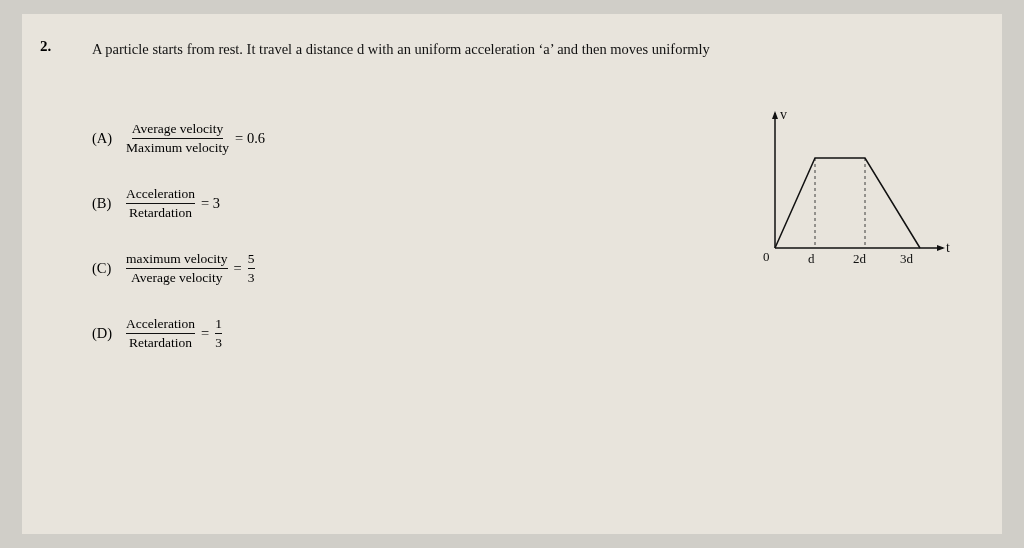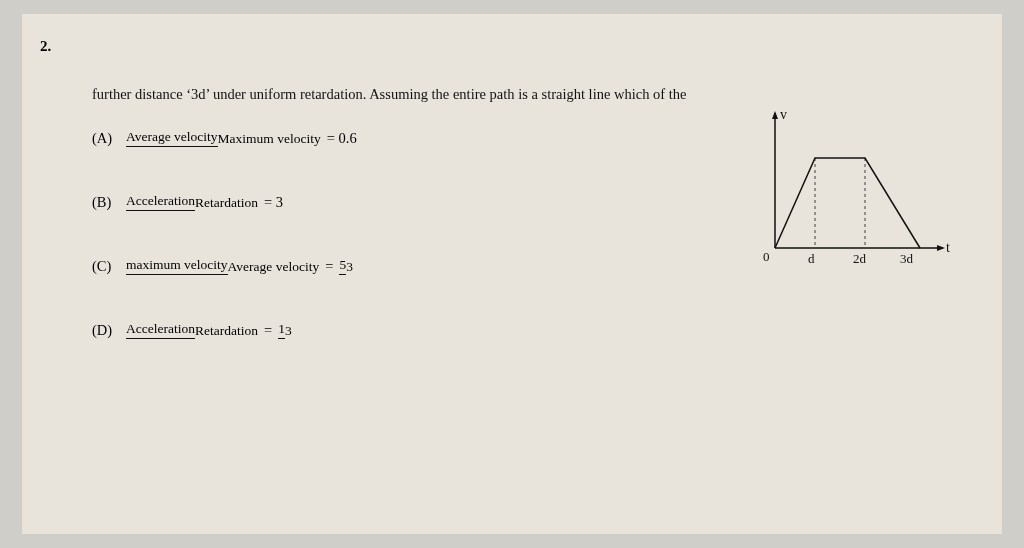--- a/index.html
+++ b/index.html
@@ -54,24 +54,24 @@
       display: flex;
       align-items: center;
       font-size: 14.5px;
     }
     .option-label {
       min-width: 32px;
       font-size: 14.5px;
     }
     .fraction {
       display: inline-flex;
-      flex-direction: row;
+      flex-direction: column;
       align-items: center;
       vertical-align: middle;
-      margin: 16px 2px;
+      margin: 8px 2px;
       justify-content: center;
     }
     .fraction .numerator {
       border-bottom: 1.2px solid #111;
       padding-bottom: 1px;
       font-size: 13.5px;
       text-align: center;
       white-space: nowrap;
     }
     .fraction .denominator {
@@ -88,23 +88,23 @@
     svg text {
       font-family: 'Times New Roman', Times, serif;
     }
   </style>
 </head>
 <body>
 
 <div class="page">
   <div class="question-number">2.</div>
   <div class="question-text">
+    <span>A particle starts from rest. It travel a distance d with an uniform acceleration ‘a’ and then moves uniformly</span><br>
     <br>
     <br>
-    <span>further distance ‘3d’ under uniform retardation. Assuming the entire path is a straight line which of the</span><br>
   </div>
 
   <div class="content-area">
     <div class="options-area">
 
       <div class="option">
         <span class="option-label">(A)</span>
         <div class="fraction">
           <span class="numerator">Average velocity</span>
           <span class="denominator">Maximum velocity</span>

